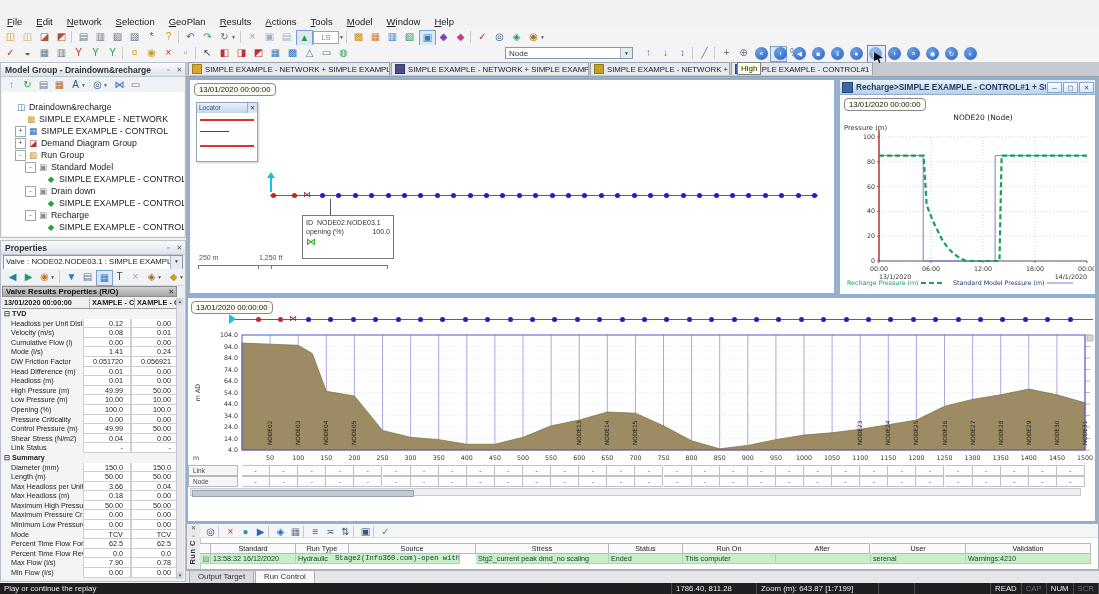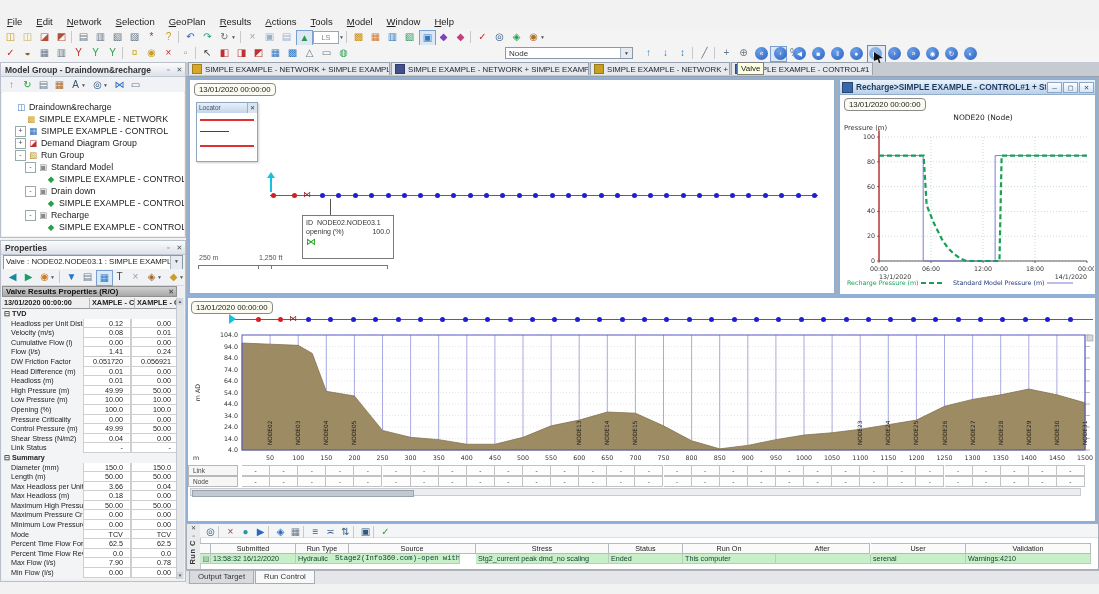--- a/index.html
+++ b/index.html
@@ -205,21 +205,21 @@
       <div class="replay-btn" style="left: 831px;">‖</div>
       <div class="replay-btn" style="left: 850px;">●</div>
       <div class="replay-btn" style="left: 869px;">▶</div>
       <div id="replay-hover" style="left: 867px;"></div>
       <div class="replay-btn" style="left: 888px;">›</div>
       <div class="replay-btn" style="left: 907px;">»</div>
       <div class="replay-btn" style="left: 926px;">◉</div>
       <div class="replay-btn" style="left: 945px;">↻</div>
       <div class="replay-btn" style="left: 964px;">◐</div>
     </div>
-  <div id="play-tooltip">Valve</div>
+  <div id="play-tooltip">High</div>
 
   <div class="dock" id="model-dock" style="top:62px;height:176px;">
     <div class="dock-title">
       <span>Model Group - Draindown&amp;recharge</span>
       <span class="dock-btns">
         <span class="dbtn">▫</span>
         <span class="dbtn">✕</span>
       </span>
     </div>
     <div class="dock-toolbar" id="model-toolbar">
@@ -343,21 +343,21 @@
           <div class="lbl">Velocity (m/s)</div>
           <div class="val">0.08</div>
           <div class="val">0.01</div>
         </div>
         <div class="prow">
           <div class="lbl">Cumulative Flow (l)</div>
           <div class="val">0.00</div>
           <div class="val">0.00</div>
         </div>
         <div class="prow">
-          <div class="lbl">Flow (l/s)</div>
+          <div class="lbl">Mode (l/s)</div>
           <div class="val">1.41</div>
           <div class="val">0.24</div>
         </div>
         <div class="prow">
           <div class="lbl">DW Friction Factor</div>
           <div class="val">0.051720</div>
           <div class="val">0.056921</div>
         </div>
         <div class="prow">
           <div class="lbl">Head Difference (m)</div>
@@ -892,21 +892,21 @@
         <div class="ticon" style="left: 123px; color: rgb(48, 88, 128);">≍</div>
         <div class="ticon" style="left: 138px; color: rgb(48, 88, 128);">⇅</div>
         <div class="tsep" style="left: 153px;"></div>
         <div class="ticon" style="left: 158px; color: rgb(48, 88, 128);">▣</div>
         <div class="tsep" style="left: 173px;"></div>
         <div class="ticon" style="left: 178px; color: rgb(40, 160, 64);">✓</div>
       </div>
     <div id="run-table">
         <div style="position: absolute; left: 0px; top: 19px; height: 11px; width: 100%;">
           <div class="run-hcell" style="left: 13px; width: 11px;"></div>
-          <div class="run-hcell" style="left: 24px; width: 85px;">Submitted</div>
+          <div class="run-hcell" style="left: 24px; width: 85px;">Standard</div>
           <div class="run-hcell" style="left: 109px; width: 53px;">Run Type</div>
           <div class="run-hcell" style="left: 162px; width: 127px;">Source</div>
           <div class="run-hcell" style="left: 289px; width: 133px;">Stress</div>
           <div class="run-hcell" style="left: 422px; width: 74px;">Status</div>
           <div class="run-hcell" style="left: 496px; width: 93px;">Run On</div>
           <div class="run-hcell" style="left: 588px; width: 95px;">After</div>
           <div class="run-hcell" style="left: 684px; width: 95px;">User</div>
           <div class="run-hcell" style="left: 779px; width: 125px;">Validation</div>
         </div>
         <div style="position: absolute; left: 0px; top: 30px; height: 10px; width: 100%;">
@@ -922,15 +922,28 @@
           <div class="run-cell" style="left: 779px; width: 125px;">Warnings:4210</div>
         </div>
       </div>
   </div>
 
   <div id="bottom-tabs">
       <div class="btab">Output Target</div>
       <div class="btab active">Run Control</div>
     </div>
 
+  <div id="statusbar">
+    <div class="sseg" style="flex:1;border-right:1px solid #4a4a4a;">Play or continue the replay</div>
+    <div class="sseg" style="width:85px;">1786.40, 811.28</div>
+    <div class="sseg" style="width:122px;">Zoom (m): 643.87 [1:7199]</div>
+    <div class="sseg" style="width:36px;"></div>
+    <div class="sseg" style="width:76px;"></div>
+    <div id="status-indicators" style="display:flex;height:100%;">
+        <div class="sseg">READ</div>
+        <div class="sseg dim">CAP</div>
+        <div class="sseg">NUM</div>
+        <div class="sseg dim">SCR</div>
+      </div>
+  </div>
 
 <div id="cursor" style="left: 874px; top: 52px;"></div>
   </div>
 
 </body></html>

